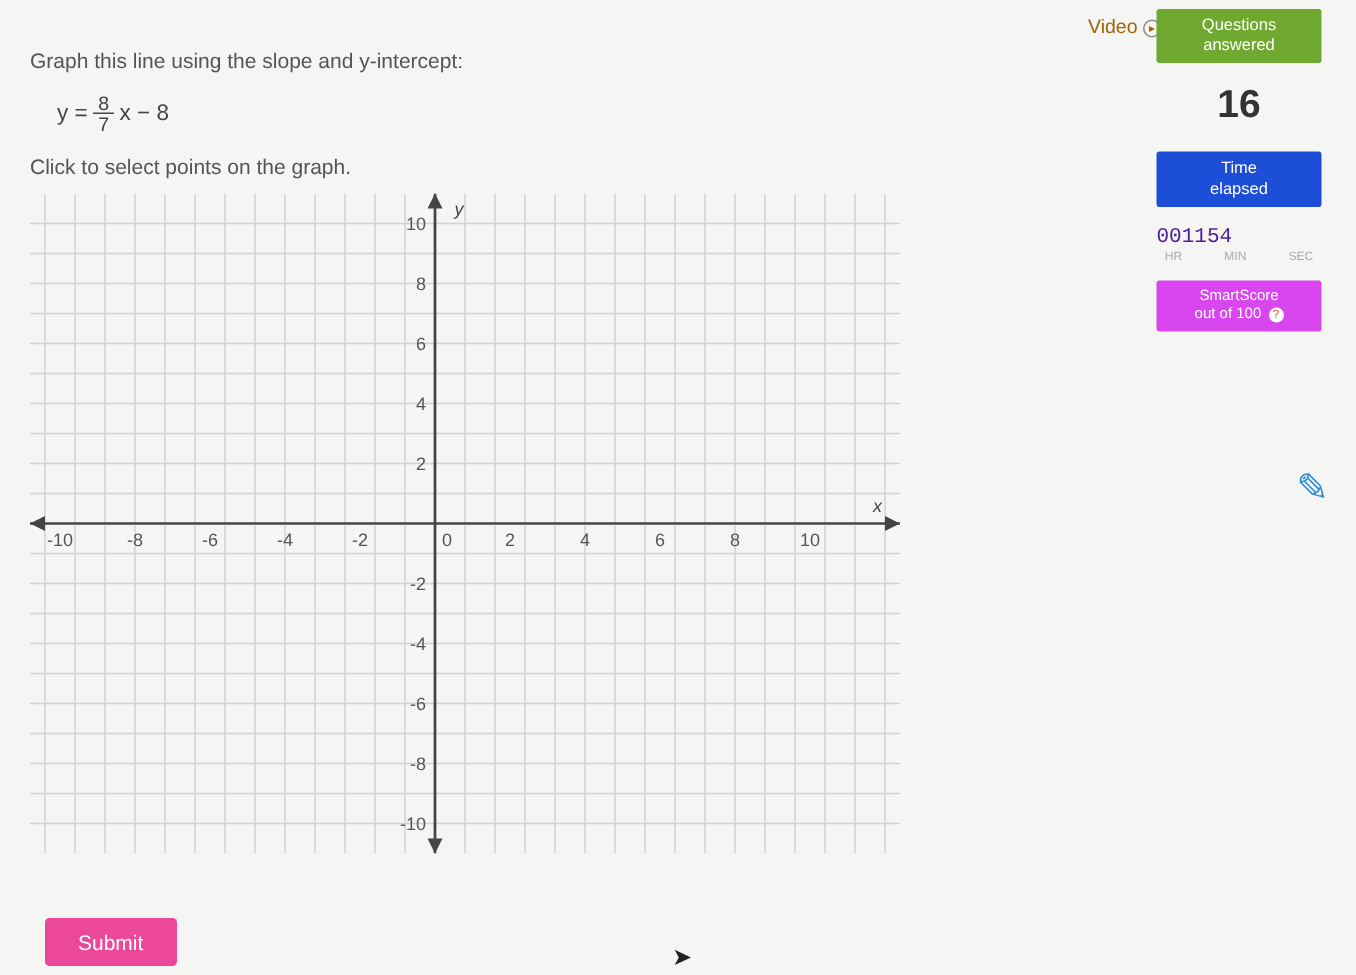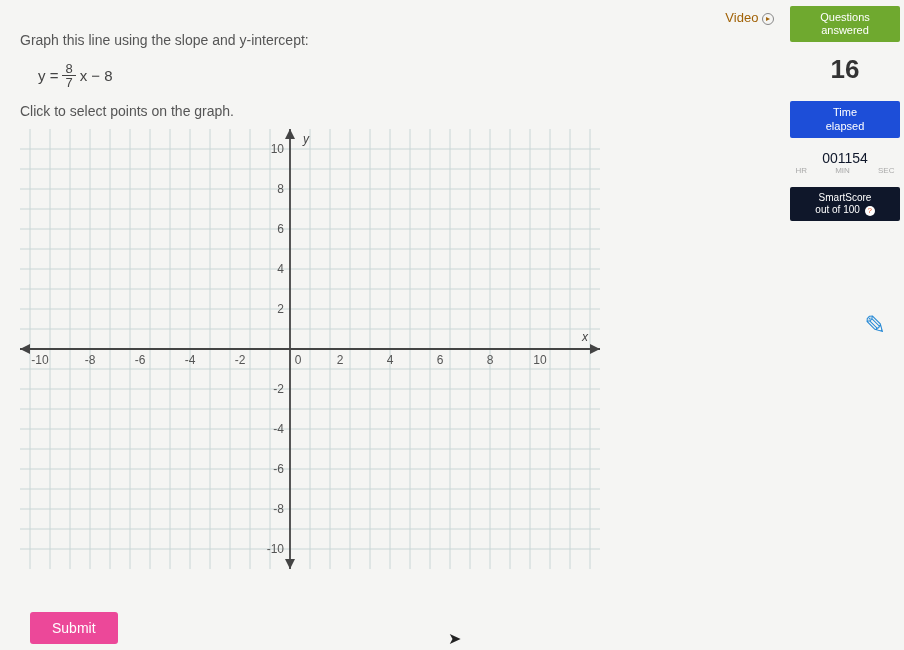--- a/index.html
+++ b/index.html
@@ -79,21 +79,21 @@
     border:none;
     border-radius:3px;
     padding:8px 22px;
     font-size:14px;
     cursor:pointer;
   }
   
   .sidebar{
     position:absolute;
     top:6px;
-    right:4px;
+    right:23px;
     width:110px;
     display:flex;
     flex-direction:column;
     gap:6px;
     text-align:center;
   }
   .qa-box{
     background:#6fa92f;
     color:#fff;
     font-size:11px;
@@ -110,35 +110,36 @@
   .time-box{
     background:#1d4ed8;
     color:#fff;
     font-size:11px;
     line-height:1.2;
     padding:5px 2px;
     border-radius:2px;
   }
   .time-digits{
     display:flex;
-    justify-content:center;
+    justify-content:flex-start;
     font-size:14px;
-    color:#0f172a;
+    color:#4c1d95;
     padding-top:6px;
+    font-family:Liberation Mono, monospace;
   }
   .time-labels{
     display:flex;
     justify-content:space-around;
     font-size:8px;
     color:#aaa;
     padding-bottom:6px;
     gap:17px;
   }
   .ss-box{
-    background:#0f172a;
+    background:#d946ef;
     color:#fff;
     font-size:10px;
     line-height:1.2;
     padding:5px 2px;
     border-radius:2px;
   }
   .ss-box .q{
     display:inline-block;
     background:#fff;
     color:#e05a2b;

